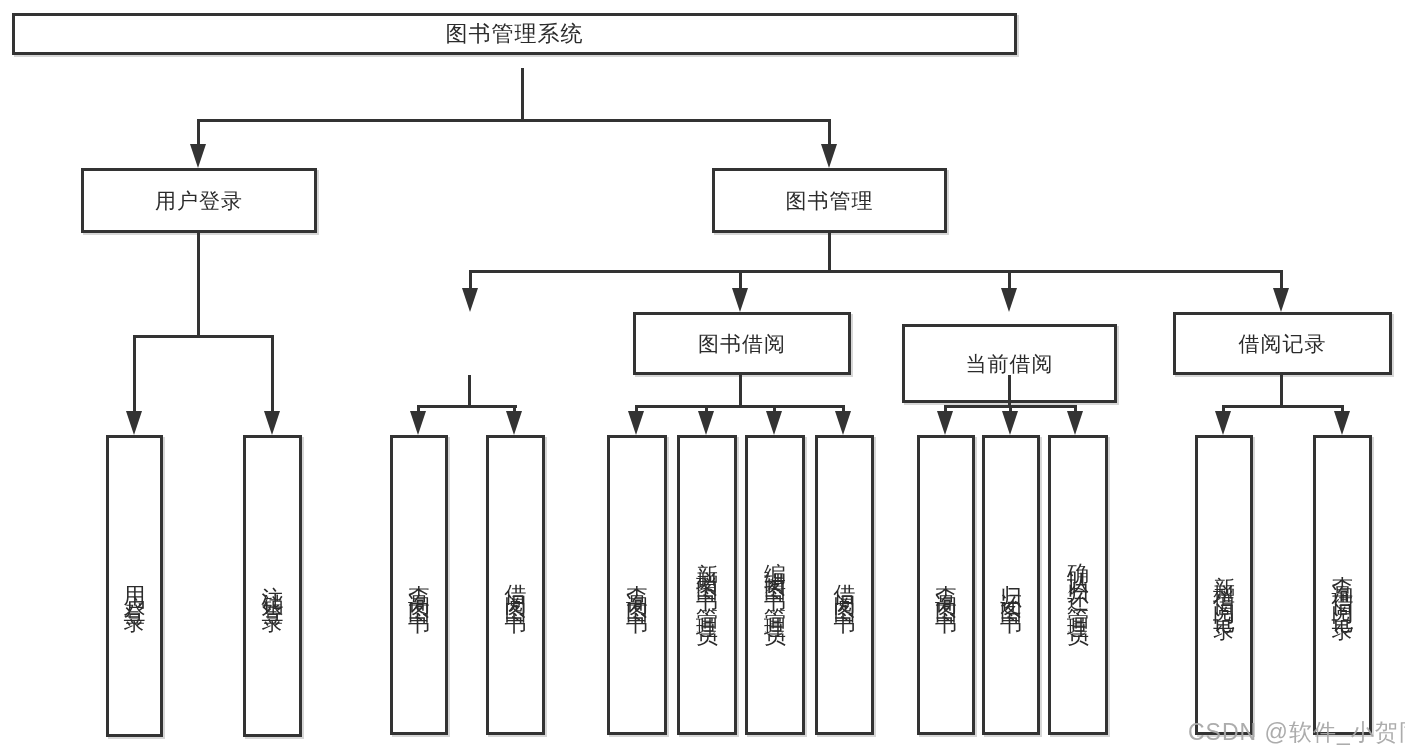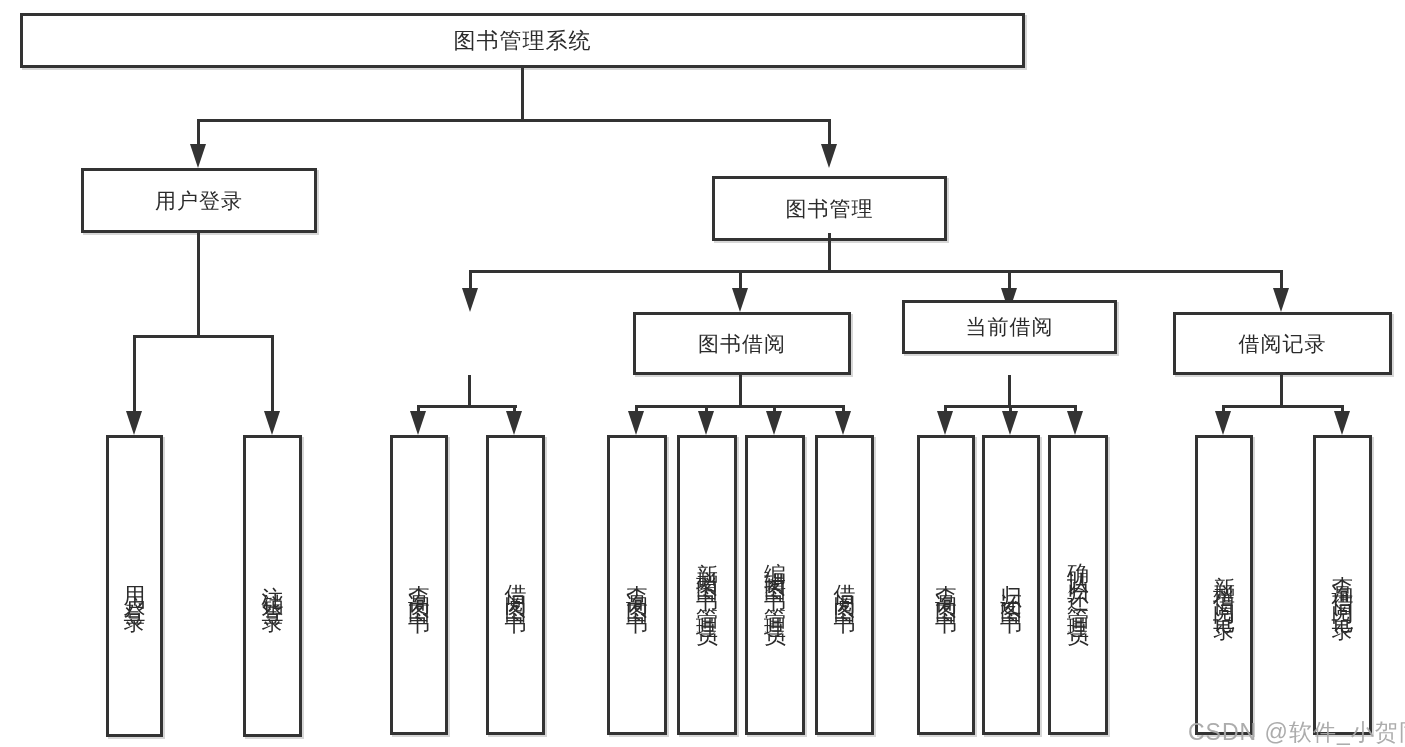--- a/index.html
+++ b/index.html
@@ -33,37 +33,37 @@
   .watermark{
     position:absolute;left:1188px;top:717px;font-size:23px;letter-spacing:1px;
     color:rgba(168,168,168,.95);white-space:nowrap;z-index:5;
   }
 </style>
 </head>
 <body>
 
 <div class="canvas">
 
-  <div class="box h root" style="left:20px;top:13px;width:1005px;height:55px">
+  <div class="box h root" style="left:12px;top:13px;width:1005px;height:42px">
     <span>图书管理系统</span>
   </div>
 
   <div class="vl" style="left:521px;top:68px;height:53px"></div>
   <div class="hl" style="left:197px;top:119px;width:634px"></div>
 
   <div class="vl" style="left:197px;top:119px;height:28px"></div>
   <div class="ah" style="left:190px;top:144px"></div>
 
   <div class="vl" style="left:828px;top:119px;height:28px"></div>
   <div class="ah" style="left:821px;top:144px"></div>
 
   <div class="box h" style="left:81px;top:168px;width:236px;height:65px">
     <span>用户登录</span>
   </div>
-  <div class="box h" style="left:712px;top:176px;width:235px;height:65px">
+  <div class="box h" style="left:712px;top:168px;width:235px;height:65px">
     <span>图书管理</span>
   </div>
 
   <div class="vl" style="left:197px;top:233px;height:105px"></div>
   <div class="hl" style="left:133px;top:335px;width:141px"></div>
   <div class="vl" style="left:133px;top:335px;height:80px"></div>
   <div class="ah" style="left:126px;top:411px"></div>
   <div class="vl" style="left:271px;top:335px;height:80px"></div>
   <div class="ah" style="left:264px;top:411px"></div>
 
@@ -74,21 +74,21 @@
   <div class="vl" style="left:739px;top:270px;height:22px"></div>
   <div class="ah" style="left:732px;top:288px"></div>
   <div class="vl" style="left:1008px;top:270px;height:22px"></div>
   <div class="ah" style="left:1001px;top:288px"></div>
   <div class="vl" style="left:1280px;top:270px;height:22px"></div>
   <div class="ah" style="left:1273px;top:288px"></div>
 
   <div class="box h" style="left:633px;top:312px;width:218px;height:63px">
     <span>图书借阅</span>
   </div>
-  <div class="box h" style="left:902px;top:300px;width:215px;height:54px">
+  <div class="box h" style="left:902px;top:324px;width:215px;height:79px">
     <span>当前借阅</span>
   </div>
   <div class="box h" style="left:1173px;top:312px;width:219px;height:63px">
     <span>借阅记录</span>
   </div>
 
   <div class="vl" style="left:468px;top:375px;height:33px"></div>
   <div class="hl" style="left:418px;top:405px;width:99px"></div>
   <div class="vl" style="left:417px;top:405px;height:10px"></div>
   <div class="ah" style="left:410px;top:411px"></div>

